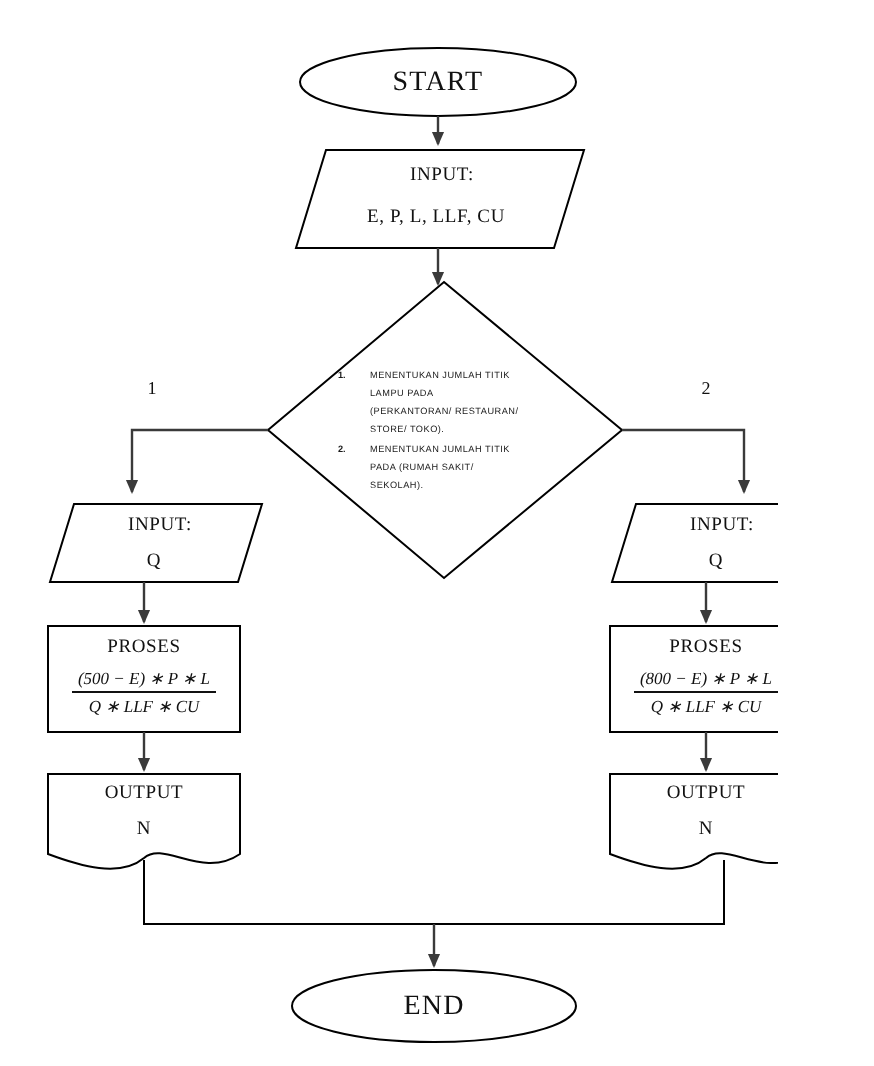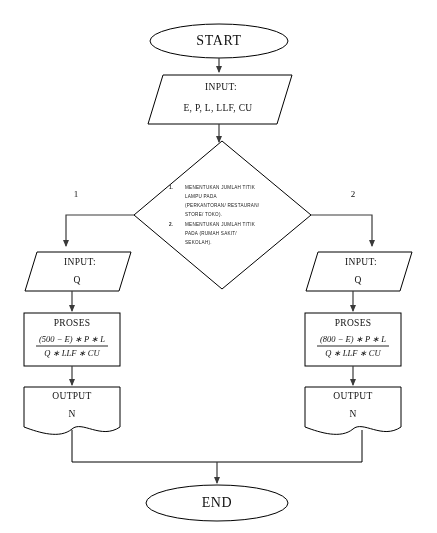--- a/index.html
+++ b/index.html
@@ -10,21 +10,20 @@
   }
   body {
     font-family: "Liberation Serif", serif;
   }
   #flowchart-page {
     position: relative;
     width: 389px;
     height: 533px;
     background: #ffffff;
     overflow: hidden;
-    padding-left: 29px;
   }
   svg.flow-canvas {
     position: absolute;
     left: 0;
     top: 0;
     width: 437px;
     height: 533px;
   }
   .shape-outline {
     fill: #ffffff;

